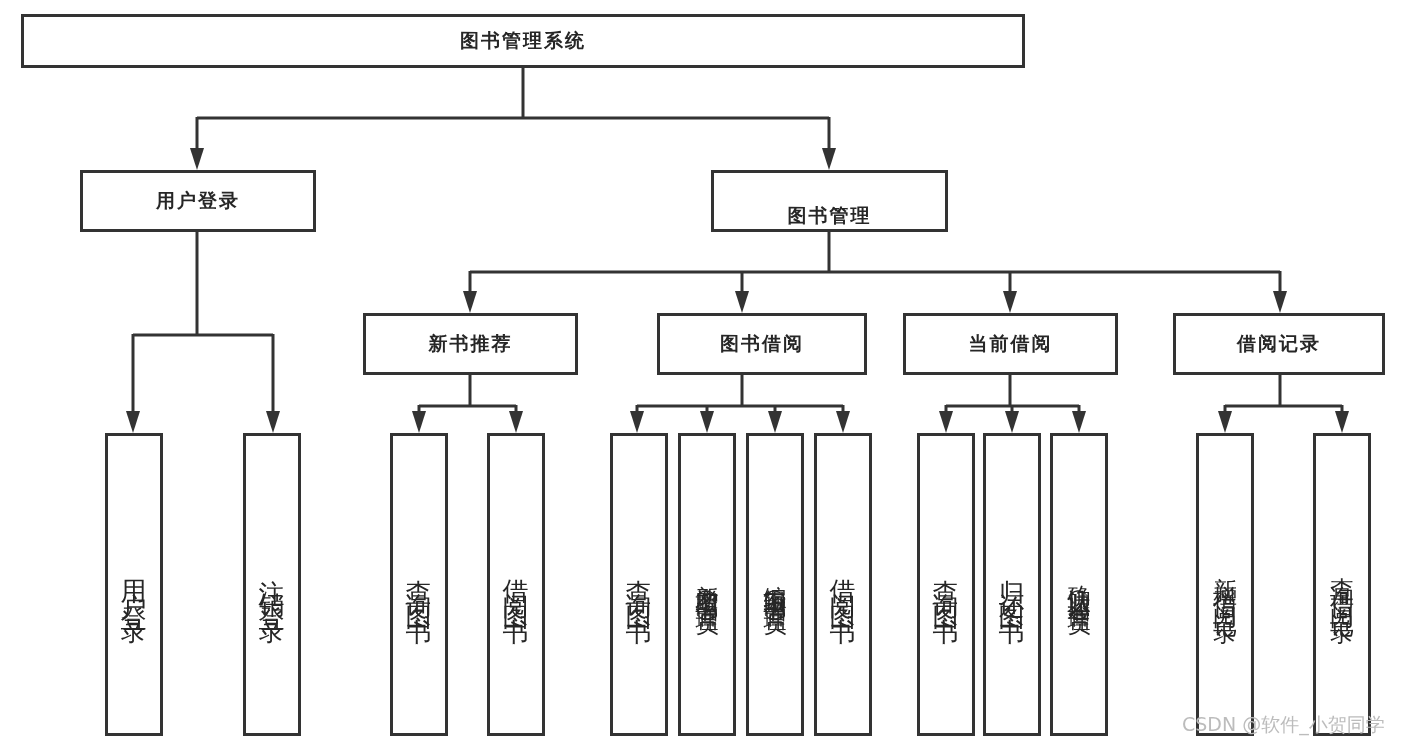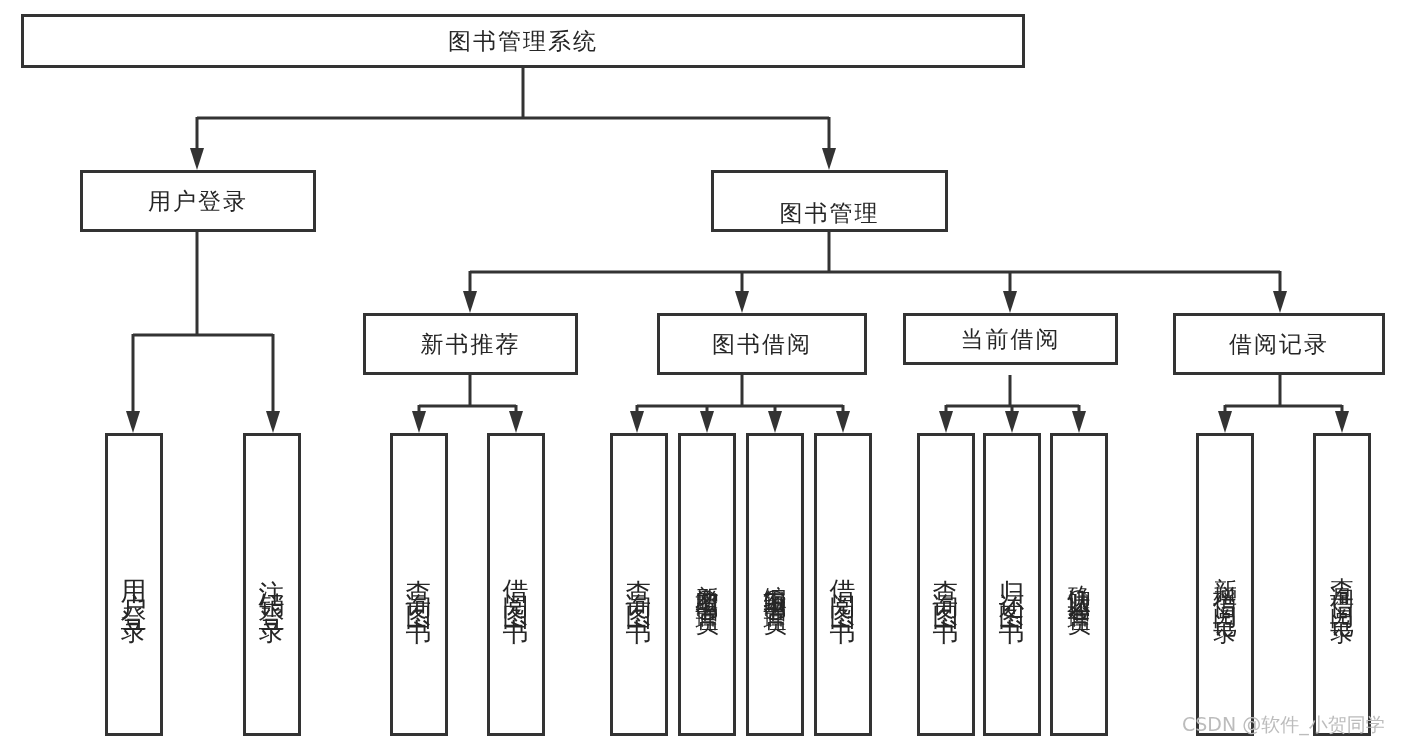--- a/index.html
+++ b/index.html
@@ -20,27 +20,27 @@
   .box {
     position: absolute;
     background: #ffffff;
     border: 3px solid #333333;
     box-sizing: border-box;
     display: flex;
     align-items: center;
     justify-content: center;
     color: #262626;
   }
-  .h-label { font-size: 23px; letter-spacing: 2px; white-space: nowrap; }
+  .h-label { font-size: 19px; letter-spacing: 2px; white-space: nowrap; font-weight: bold; }
   .root-box  { left: 21px;  top: 14px;  width: 1004px; height: 54px; }
   .l2-user   { left: 80px;  top: 170px; width: 236px;  height: 62px; }
   .l2-book   { left: 711px; top: 170px; width: 237px;  height: 62px; align-items: flex-end; }
   .l3-a { left: 363px;  top: 313px; width: 215px; height: 62px; }
   .l3-b { left: 637px;  top: 313px; width: 210px; height: 62px; margin-left: 20px; }
-  .l3-c { left: 903px;  top: 313px; width: 215px; height: 52px; }
+  .l3-c { left: 903px;  top: 313px; width: 215px; height: 62px; }
   .l3-d { left: 1173px; top: 313px; width: 212px; height: 62px; }
   .leaf {
     position: absolute;
     top: 433px;
     width: 58px;
     height: 303px;
     background: #ffffff;
     border: 3px solid #333333;
     box-sizing: border-box;
     display: flex;

